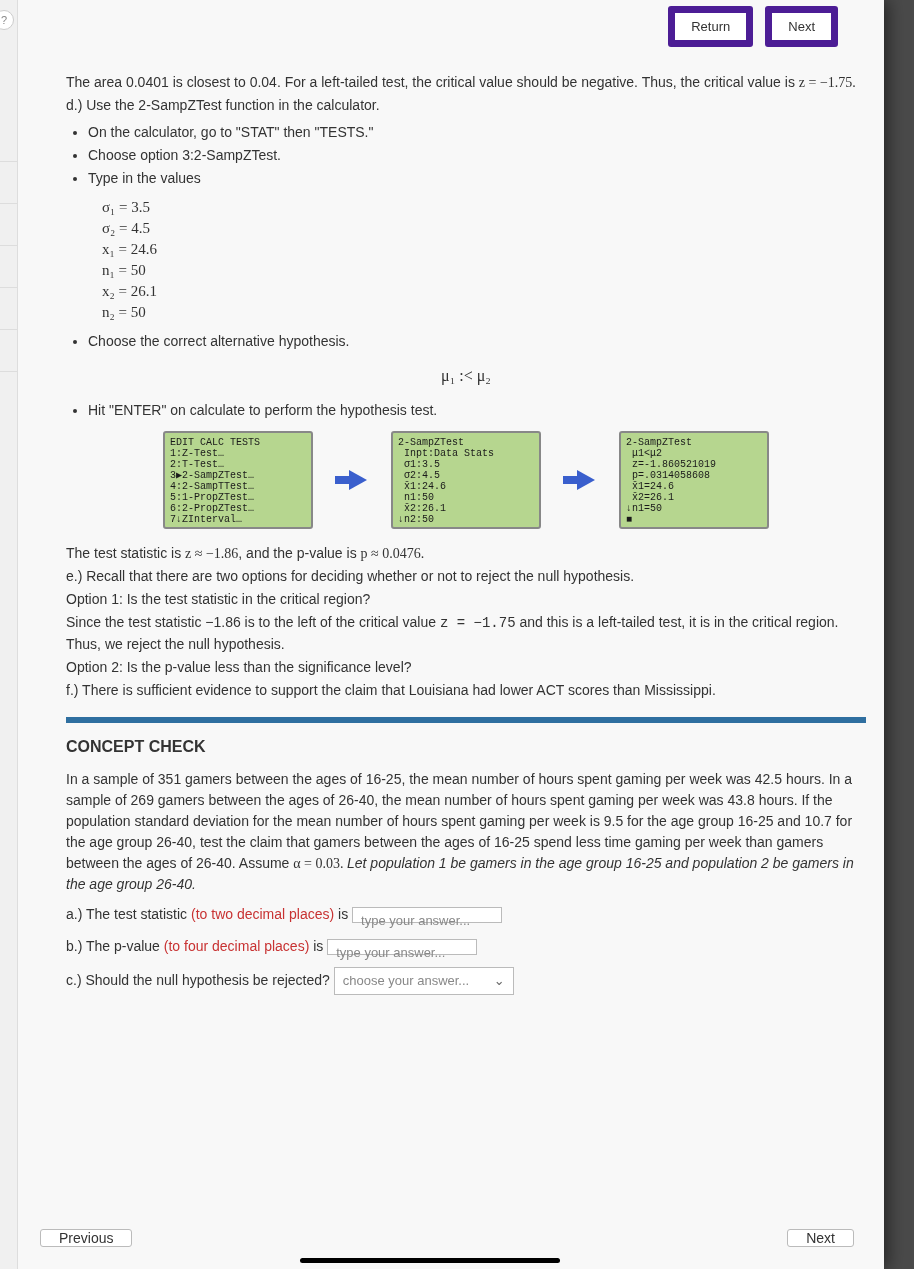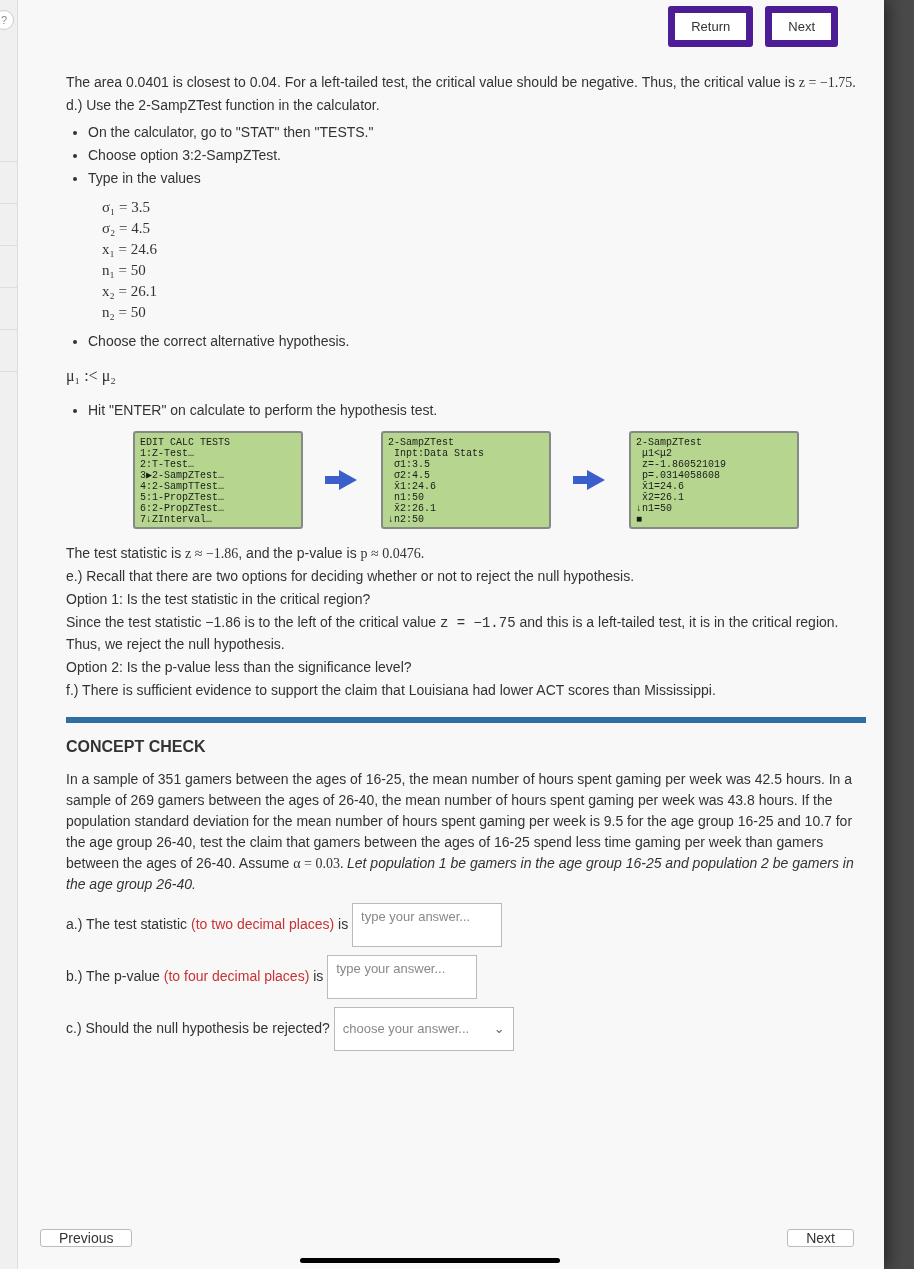--- a/index.html
+++ b/index.html
@@ -88,34 +88,34 @@
   .bullets li { margin: 2px 0; }
   .math-block {
     margin-left: 36px;
     margin-top: 8px;
     margin-bottom: 8px;
     font-family: "Times New Roman", serif;
     font-size: 15px;
     line-height: 1.4;
   }
   .centered-math {
-    text-align: left;
+    text-align: center;
     font-family: "Times New Roman", serif;
     font-size: 16px;
     margin: 12px 0;
   }
   .calc-row {
     display: flex;
     align-items: center;
     justify-content: center;
     gap: 22px;
     margin: 10px 0 14px;
   }
   .calc {
-    width: 170px;
+    width: 150px;
     height: 98px;
     background: #b6d68f;
     border: 2px solid #888;
     border-radius: 3px;
     font-family: "Courier New", monospace;
     font-size: 10px;
     line-height: 1.1;
     padding: 4px 5px;
     white-space: pre;
     color: #1a1a1a;
@@ -163,35 +163,35 @@
   .red { color: #c83232; font-weight: 400; }
   .italic { font-style: italic; }
   .answer-input {
     display: inline-block;
     border: 1px solid #bbb;
     padding: 4px 8px;
     color: #888;
     font-size: 13px;
     background: #fff;
     min-width: 150px;
-    height: 44px;
+    height: 16px;
     line-height: 18px;
     vertical-align: middle;
   }
   .answer-select {
     display: inline-flex;
     align-items: center;
     justify-content: space-between;
     border: 1px solid #bbb;
     padding: 4px 8px;
     color: #888;
     font-size: 13px;
     background: #fff;
     min-width: 180px;
-    height: 44px;
+    height: 28px;
     vertical-align: middle;
   }
   .answer-select .chev {
     font-size: 13px;
     color: #666;
     margin-left: 10px;
   }
   .bottom-nav {
     position: absolute;
     left: 40px;

